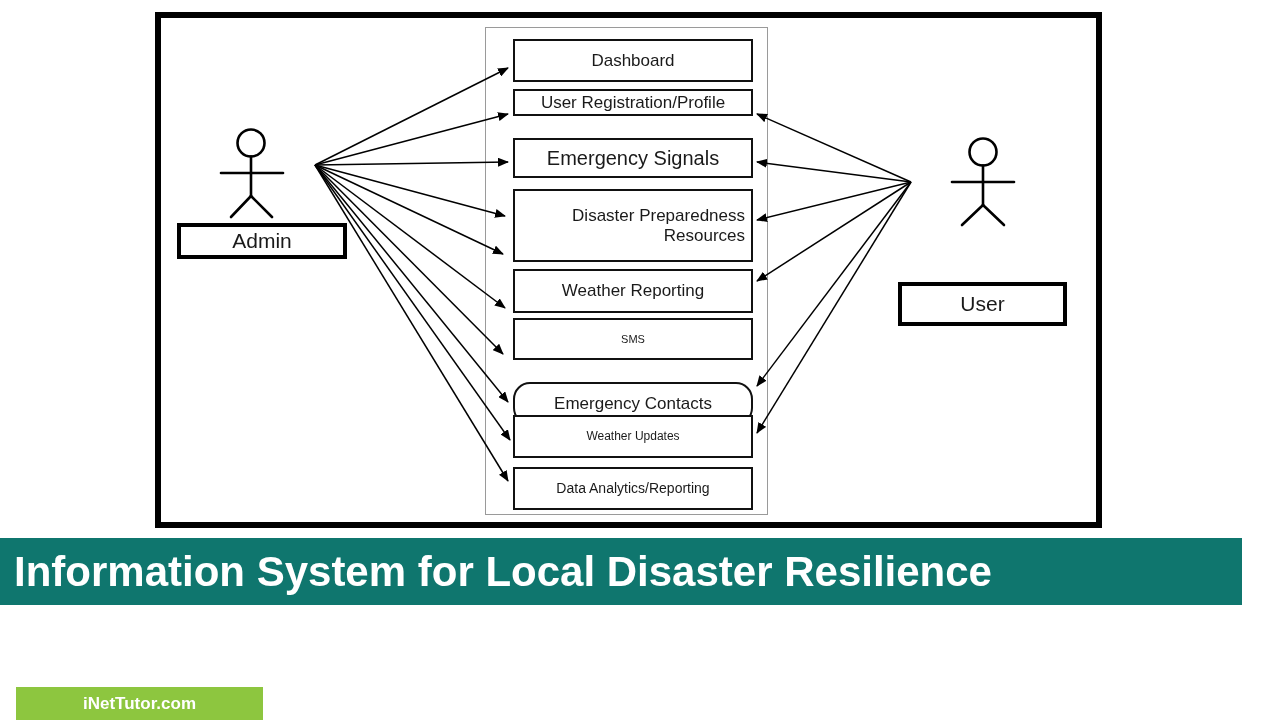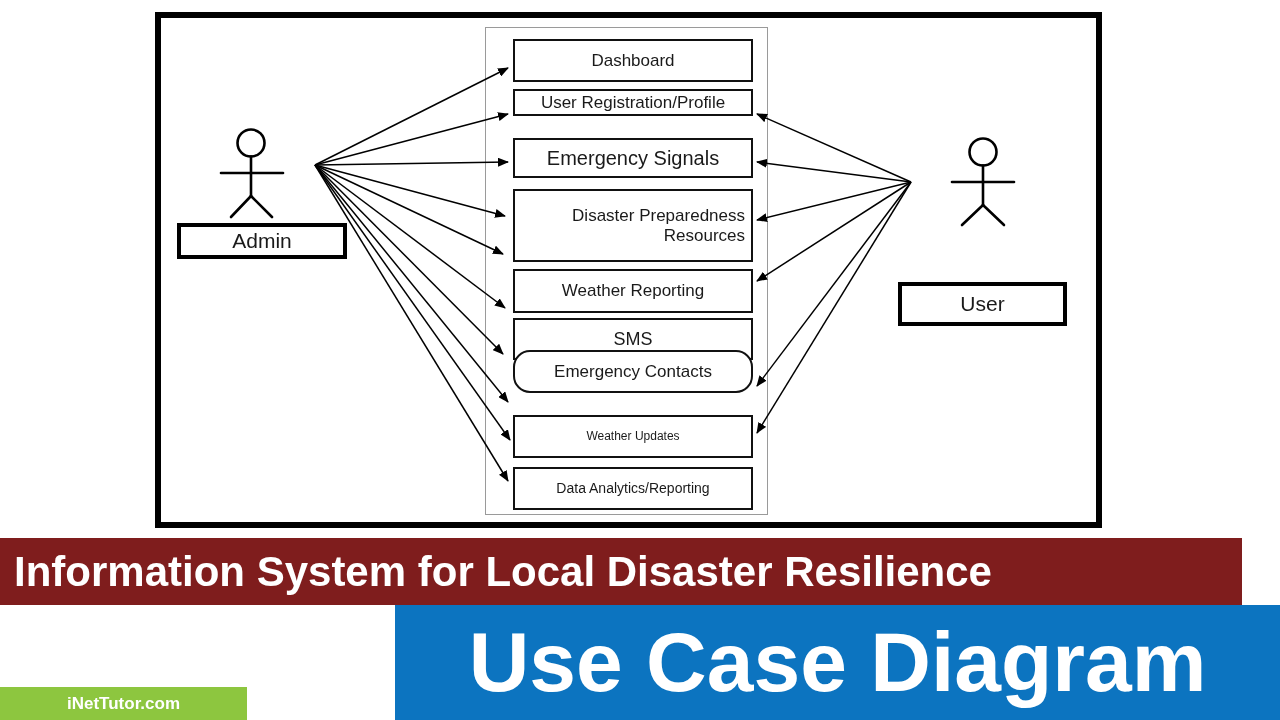--- a/index.html
+++ b/index.html
@@ -67,42 +67,42 @@
     letter-spacing: 0px;
     white-space: nowrap;
   }
   #subtitle-banner {
     left: 395px; top: 605px; width: 885px; height: 115px;
     display: flex; align-items: center; justify-content: center;
     font-size: 84px; font-weight: bold;
     white-space: nowrap;
   }
   #watermark-bar {
-    left: 0; top: 687px; width: 247px; height: 33px;
+    left: 16px; top: 687px; width: 247px; height: 33px;
     display: flex; align-items: center; justify-content: center;
     font-size: 17px; font-weight: bold;
   }
 </style>
 </head>
 <body>
 
 <div id="stage">
 
   <div class="abs" id="outer-frame"></div>
 
   <div class="abs" id="usecase-container"></div>
 
   <div id="usecase-boxes">
       <div class="usecase-box" style="top: 39px; height: 43px; font-size: 17px;">Dashboard</div>
       <div class="usecase-box" style="top: 89px; height: 27px; font-size: 17px;">User Registration/Profile</div>
       <div class="usecase-box" style="top: 138px; height: 40px; font-size: 20px;">Emergency Signals</div>
       <div class="usecase-box" style="top: 189px; height: 73px; font-size: 17px; text-align: right;">Disaster Preparedness Resources</div>
       <div class="usecase-box" style="top: 269px; height: 44px; font-size: 17px;">Weather Reporting</div>
-      <div class="usecase-box" style="top: 318px; height: 42px; font-size: 18px;">SMS</div>
-      <div class="usecase-box" style="top: 350px; height: 43px; font-size: 17px; border-radius: 17px;">Emergency Contacts</div>
+      <div class="usecase-box" style="top: 318px; height: 42px; font-size: 11px;">SMS</div>
+      <div class="usecase-box" style="top: 382px; height: 43px; font-size: 17px; border-radius: 17px;">Emergency Contacts</div>
       <div class="usecase-box" style="top: 415px; height: 43px; font-size: 12px;">Weather Updates</div>
       <div class="usecase-box" style="top: 467px; height: 43px; font-size: 14px;">Data Analytics/Reporting</div>
     </div>
 
   <div class="abs actor-box" id="admin-box">
     <span>Admin</span>
   </div>
   <div class="abs actor-box" id="user-box">
     <span>User</span>
   </div>
@@ -143,23 +143,20 @@
 
     <g stroke="#000000" stroke-width="2.6" fill="none" stroke-linecap="round">
       <circle cx="983" cy="152" r="13.5"></circle>
       <line x1="983" y1="165.5" x2="983" y2="205"></line>
       <line x1="952" y1="182" x2="1014" y2="182"></line>
       <line x1="983" y1="205" x2="962" y2="225"></line>
       <line x1="983" y1="205" x2="1004" y2="225"></line>
     </g>
   </svg>
 
-  <div class="abs" id="title-banner" style="background: #7f1d1d; color: rgb(255, 255, 255);">
+  <div class="abs" id="title-banner" style="background: #0f766e; color: rgb(255, 255, 255);">
     <span>Information System for Local Disaster Resilience</span>
-  </div>
-  <div class="abs" id="subtitle-banner" style="background: rgb(12, 116, 192); color: rgb(255, 255, 255);">
-    <span>Use Case Diagram</span>
   </div>
   <div class="abs" id="watermark-bar" style="background: rgb(141, 198, 63); color: rgb(255, 255, 255);">
     <span>iNetTutor.com</span>
   </div>
 
 </div>
 
 </body></html>

